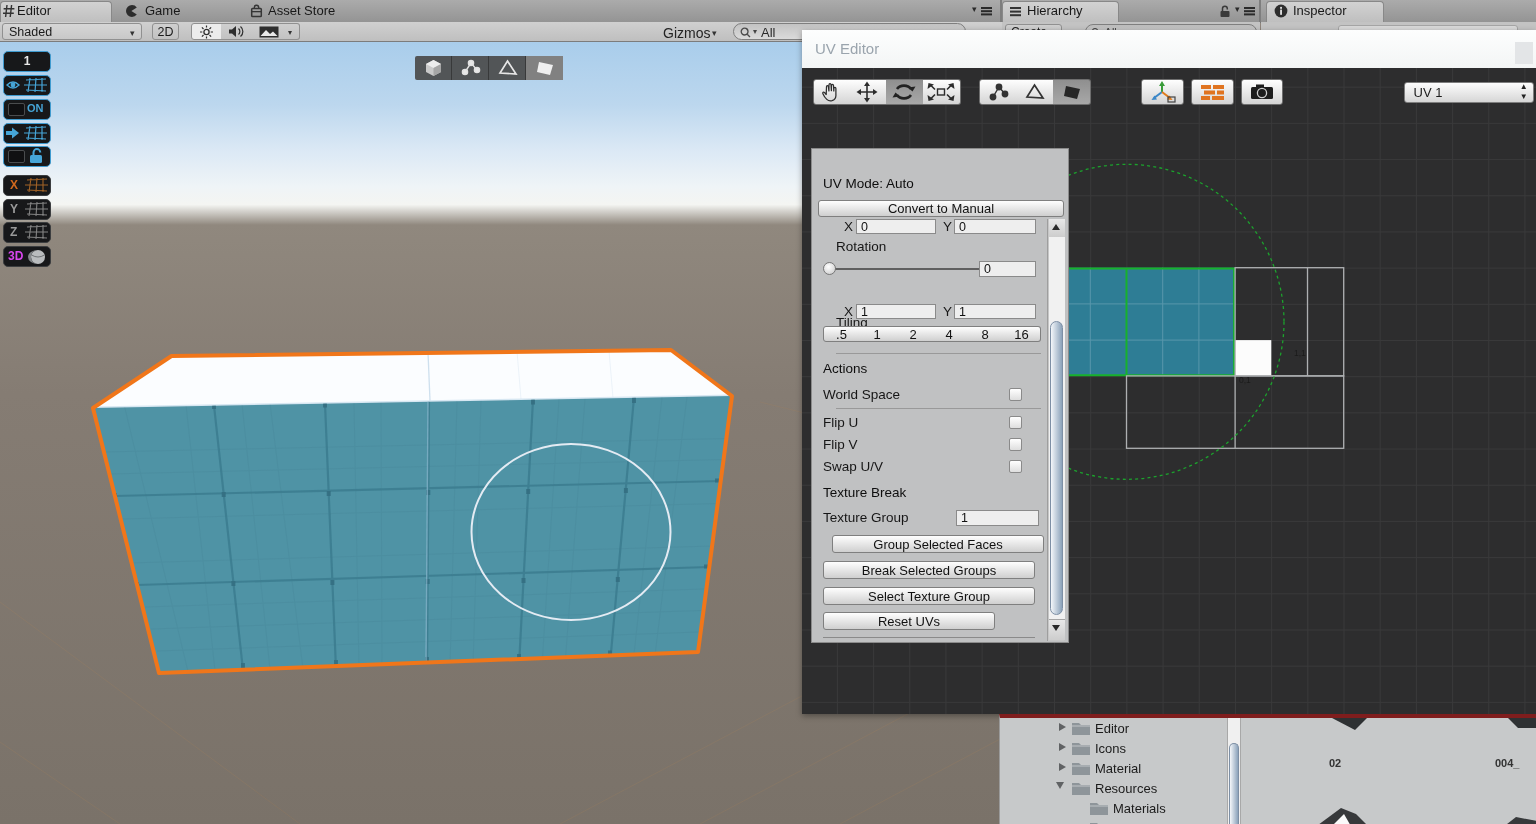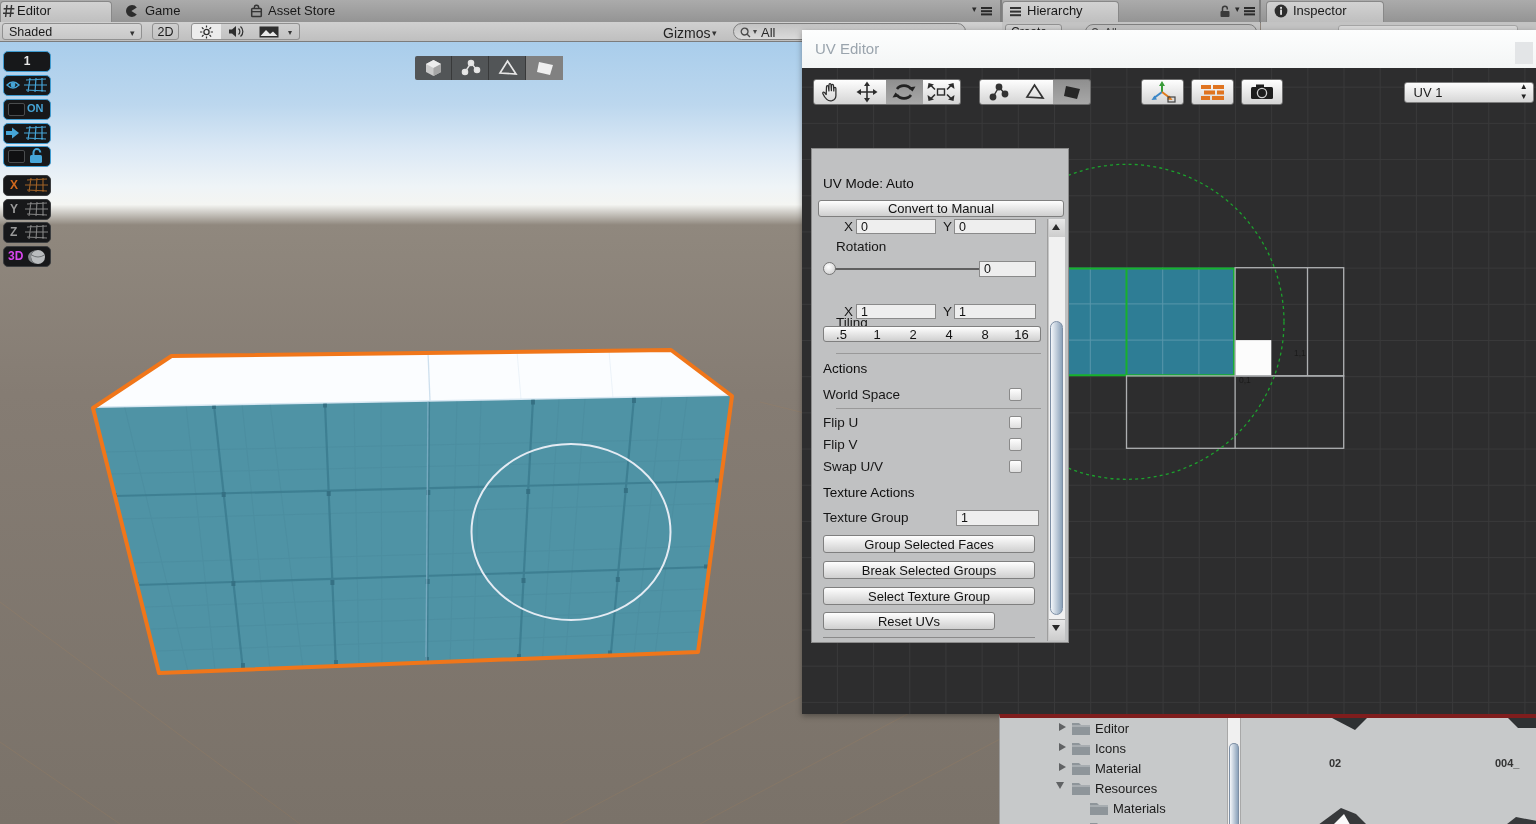--- a/index.html
+++ b/index.html
@@ -472,24 +472,24 @@
       <div class="abold" style="left:11px;top:212px;">Actions</div>
       <div class="albl" style="left:11px;top:238px;">World Space</div>
       <div class="acb" style="left:197px;top:239px;"></div>
       <div class="sep" style="top:259px;"></div>
       <div class="albl" style="left:11px;top:266px;">Flip U</div>
       <div class="acb" style="left:197px;top:267px;"></div>
       <div class="albl" style="left:11px;top:288px;">Flip V</div>
       <div class="acb" style="left:197px;top:289px;"></div>
       <div class="albl" style="left:11px;top:310px;">Swap U/V</div>
       <div class="acb" style="left:197px;top:311px;"></div>
-      <div class="abold" style="left:11px;top:336px;">Texture Actions</div>
+      <div class="abold" style="left:11px;top:336px;">Texture Break</div>
       <div class="albl" style="left:11px;top:361px;">Texture Group</div>
       <div class="afield" style="left:144px;top:361px;width:83px;height:16px;line-height:15px;">1</div>
-      <div class="abtn" style="left:11px;top:386px;width:212px;height:18px;line-height:17px;">Group Selected Faces</div>
+      <div class="abtn" style="left:20px;top:386px;width:212px;height:18px;line-height:17px;">Group Selected Faces</div>
       <div class="abtn" style="left:11px;top:412px;width:212px;height:18px;line-height:17px;">Break Selected Groups</div>
       <div class="abtn" style="left:11px;top:438px;width:212px;height:18px;line-height:17px;">Select Texture Group</div>
       <div class="abtn" style="left:11px;top:463px;width:172px;height:18px;line-height:17px;">Reset UVs</div>
       <div class="abs" style="left:11px;top:488px;width:212px;height:1px;background:#8a8a8a;"></div>
 
       <div class="abs" style="left:235px;top:70px;width:17px;height:422px;background:#c6c6c6;border-left:1px solid #9e9e9e;box-sizing:border-box;">
         <div class="abs" style="left:1px;top:0;width:16px;height:18px;background:linear-gradient(#e8e8e8,#cdcdcd);border-bottom:1px solid #a5a5a5;"></div>
         <div class="abs" style="left:4px;top:5px;width:0;height:0;border-left:4.5px solid transparent;border-right:4.5px solid transparent;border-bottom:6px solid #2a2a2a;"></div>
         <div class="abs" style="left:1px;top:18px;width:16px;height:382px;background:#f1f1f1;"></div>
         <div class="abs" style="left:2px;top:102px;width:13px;height:294px;border-radius:7px;background:linear-gradient(90deg,#f4f7fa,#8ba2ba);border:1px solid #7d8fa5;box-sizing:border-box;"></div>

